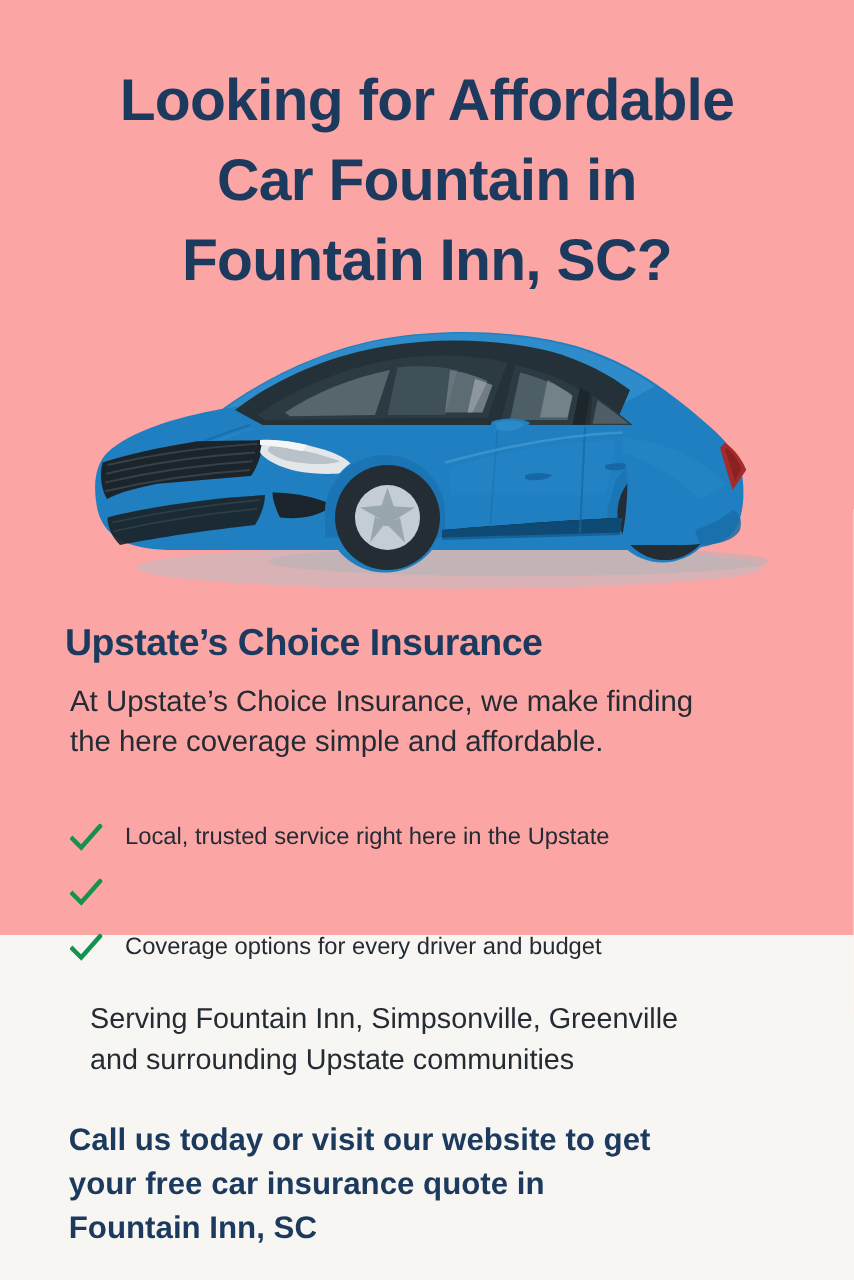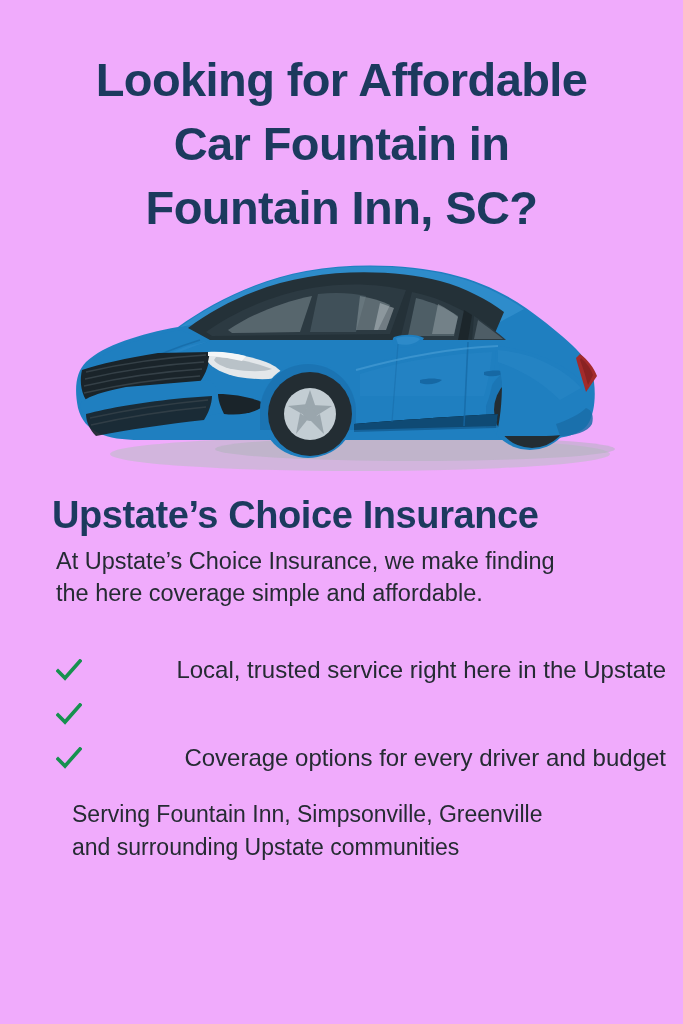--- a/index.html
+++ b/index.html
@@ -4,22 +4,22 @@
 <style>
   * { margin:0; padding:0; box-sizing:border-box; }
   html, body {
     width:683px; height:1024px;
     background:#f7f6f2;
     font-family:"Liberation Sans", sans-serif;
     overflow:hidden;
   }
   .poster {
     position:relative;
-    width:683px; height:1024px;
-    background:#f0abfc;
+    width:683px; height:748px;
+    background:#fca5a5;
   }
 
   
   .headline {
     position:absolute;
     left:0; top:48px;
     width:683px;
     text-align:center;
     color:#1c3a5e;
     font-weight:bold;
@@ -37,21 +37,21 @@
   }
   .car-wrap svg { display:block; width:100%; height:100%; }
 
   
   .company {
     position:absolute;
     left:52px; top:492px;
     width:600px;
     color:#1c3a5e;
     font-weight:bold;
-    font-size:38px;
+    font-size:30px;
     line-height:46px;
     letter-spacing:-0.4px;
     white-space:nowrap;
   }
 
   
   .intro {
     position:absolute;
     left:56px; top:545px;
     width:600px;
@@ -66,24 +66,23 @@
     position:absolute;
     left:56px; top:648px;
     width:610px;
     list-style:none;
   }
   .checklist li {
     position:relative;
     height:44px;
     padding-left:44px;
     color:#252b33;
-    font-size:24px;
+    font-size:19px;
     line-height:44px;
     white-space:nowrap;
-    text-align:right;
   }
   .check-icon {
     position:absolute;
     left:0; top:11px;
     width:26px; height:22px;
   }
   .check-icon svg { display:block; }
 
   
   .serving {
@@ -283,14 +282,19 @@
       </span>
       <span>Coverage options for every driver and budget</span>
     </li>
   </ul>
 
   <p class="serving">
     <span class="s-line">Serving Fountain Inn, Simpsonville, Greenville</span>
     <span class="s-line">and surrounding Upstate communities</span>
   </p>
 
+  <p class="cta">
+    <span class="c-line">Call us today or visit our website to get</span>
+    <span class="c-line">your free car insurance quote in</span>
+    <span class="c-line">Fountain Inn, SC</span>
+  </p>
 
 </div>
 
 </body></html>

